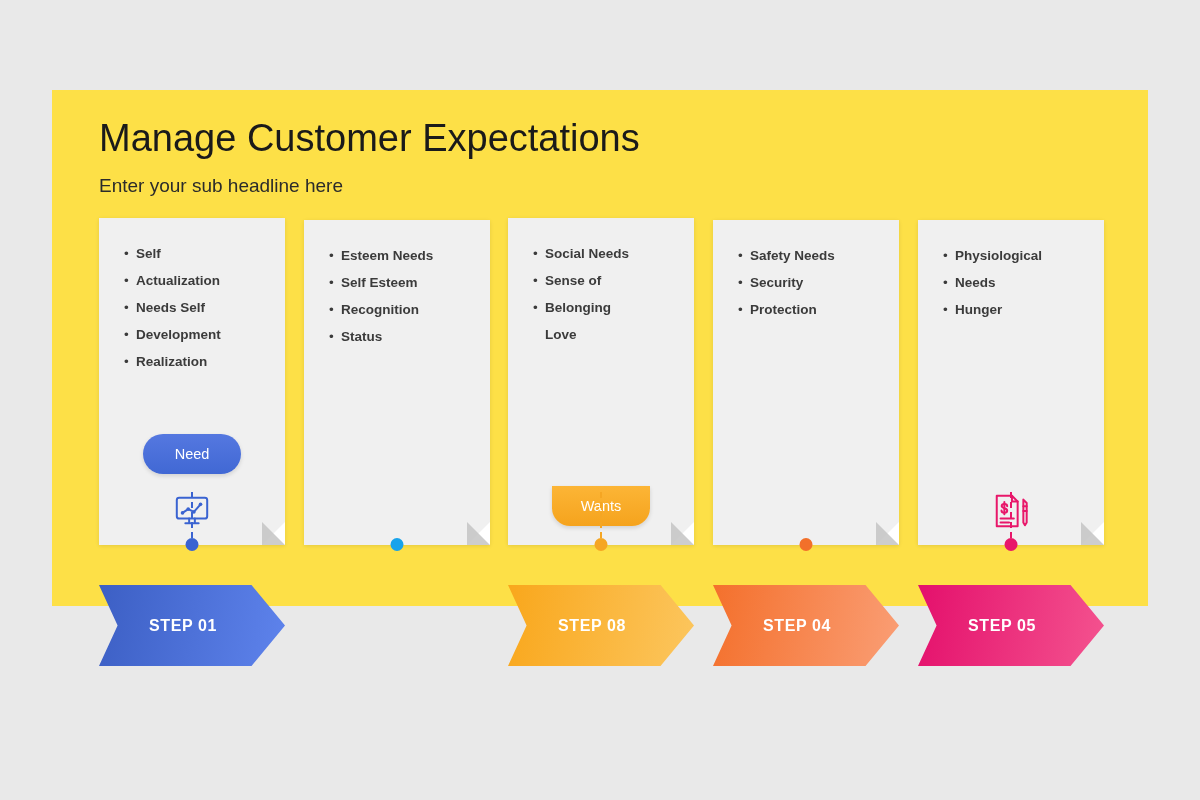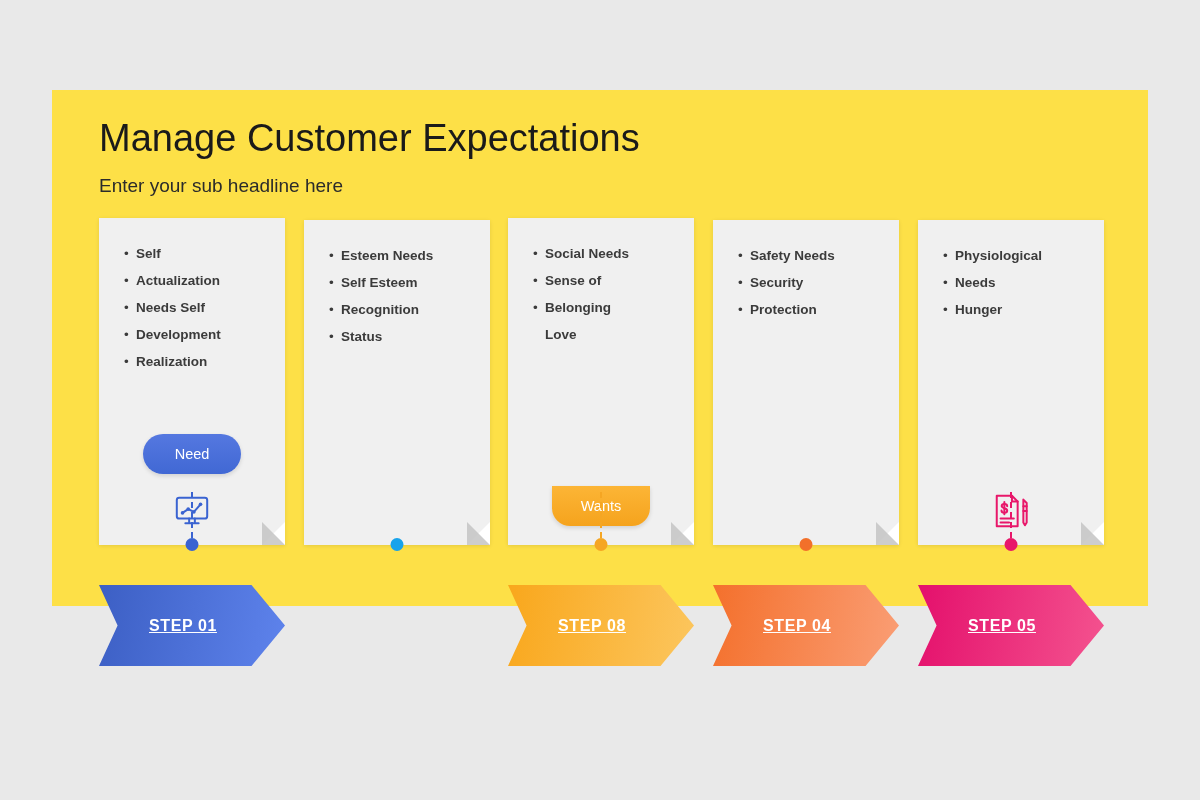--- a/index.html
+++ b/index.html
@@ -170,21 +170,20 @@
     clip-path: polygon(0 0, 82% 0, 100% 50%, 82% 100%, 0 100%, 10% 50%);
     filter: drop-shadow(0 2px 3px rgba(0,0,0,0.18));
   }
   .step-label {
     color: #ffffff;
     font-size: 16px;
     font-weight: bold;
     letter-spacing: 0.6px;
     margin-left: 4px;
     margin-right: 22px;
-    text-decoration: underline;
   }
 </style>
 </head>
 <body>
 
 <div id="stage">
   <div id="slide">
 
     <div id="title">Manage Customer Expectations</div>
     <div id="subtitle">Enter your sub headline here</div>

